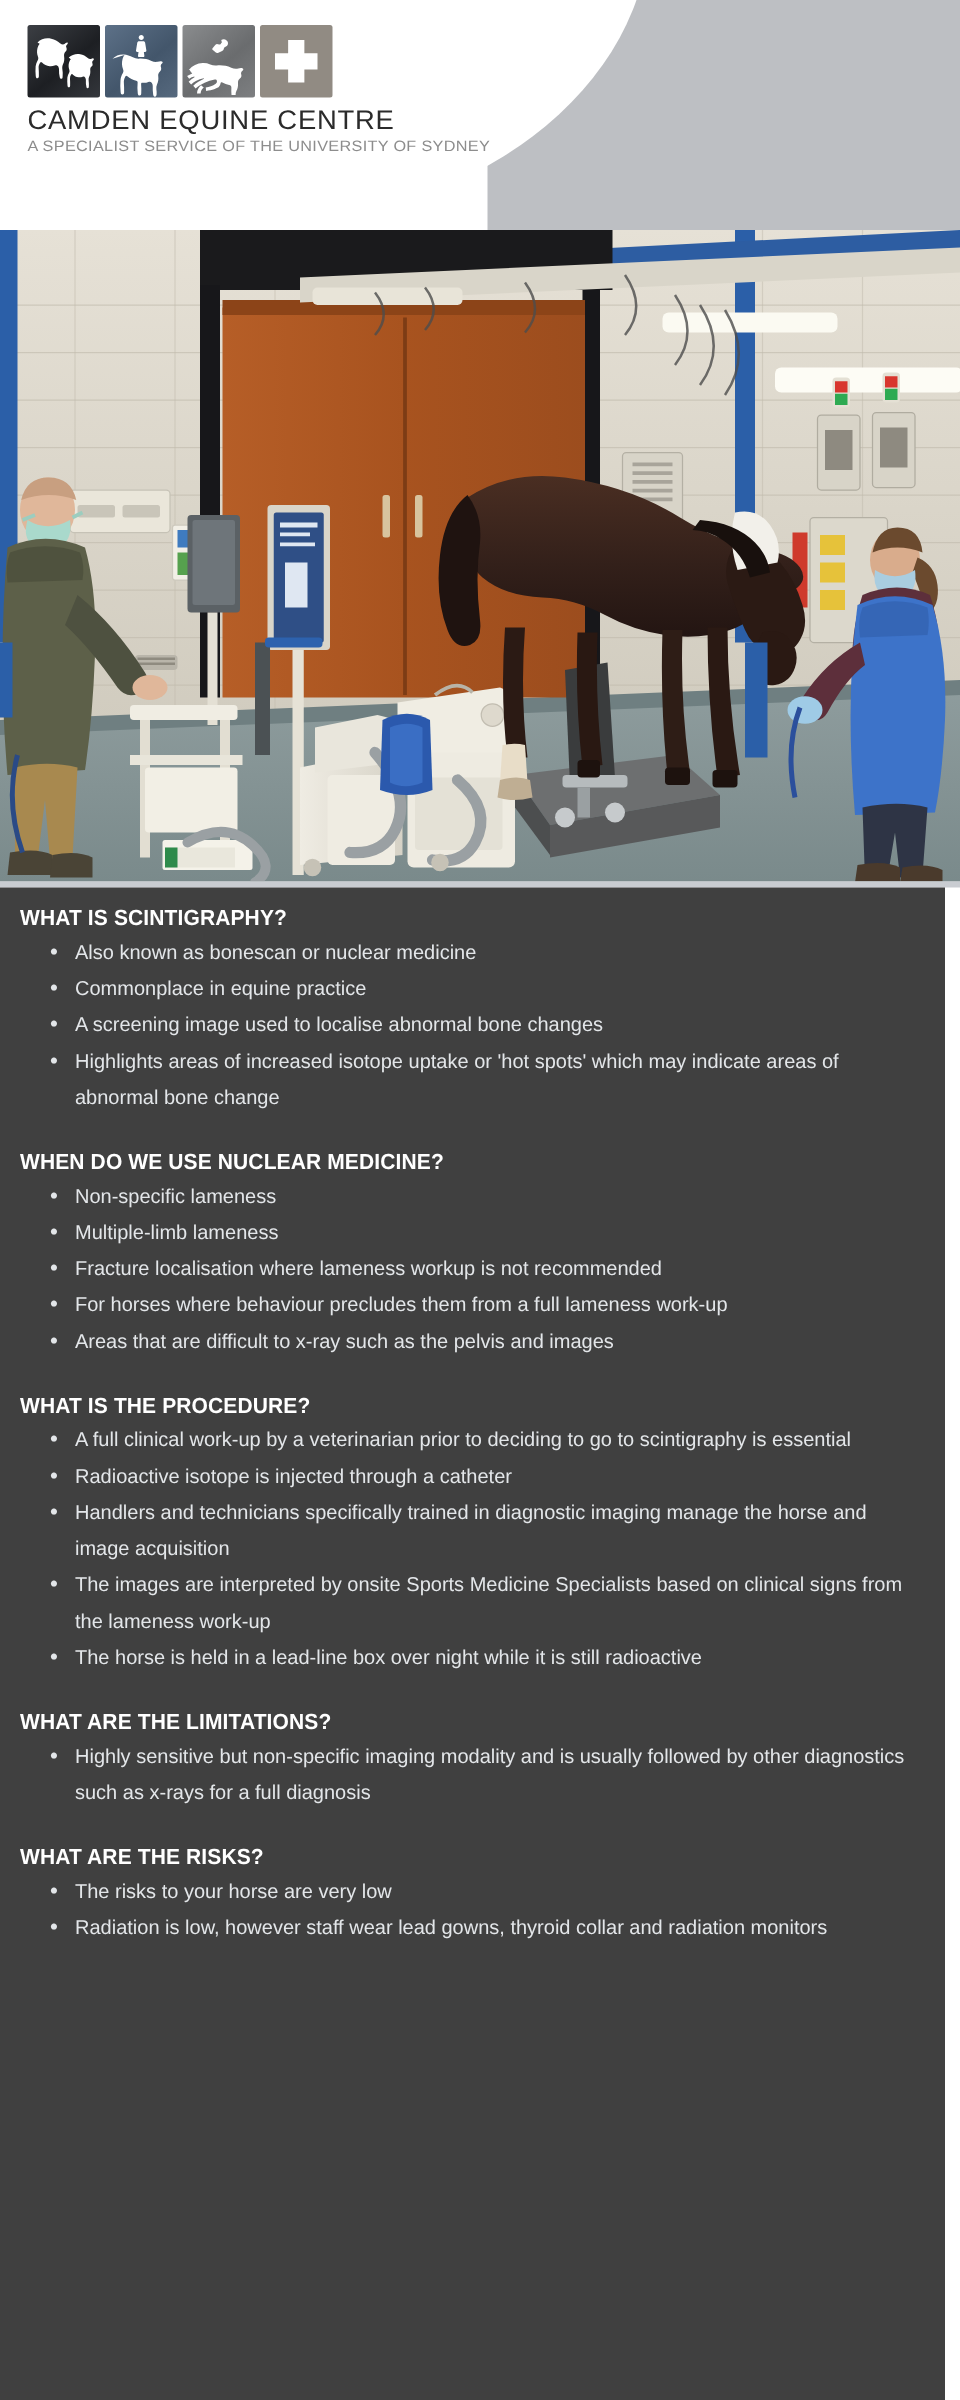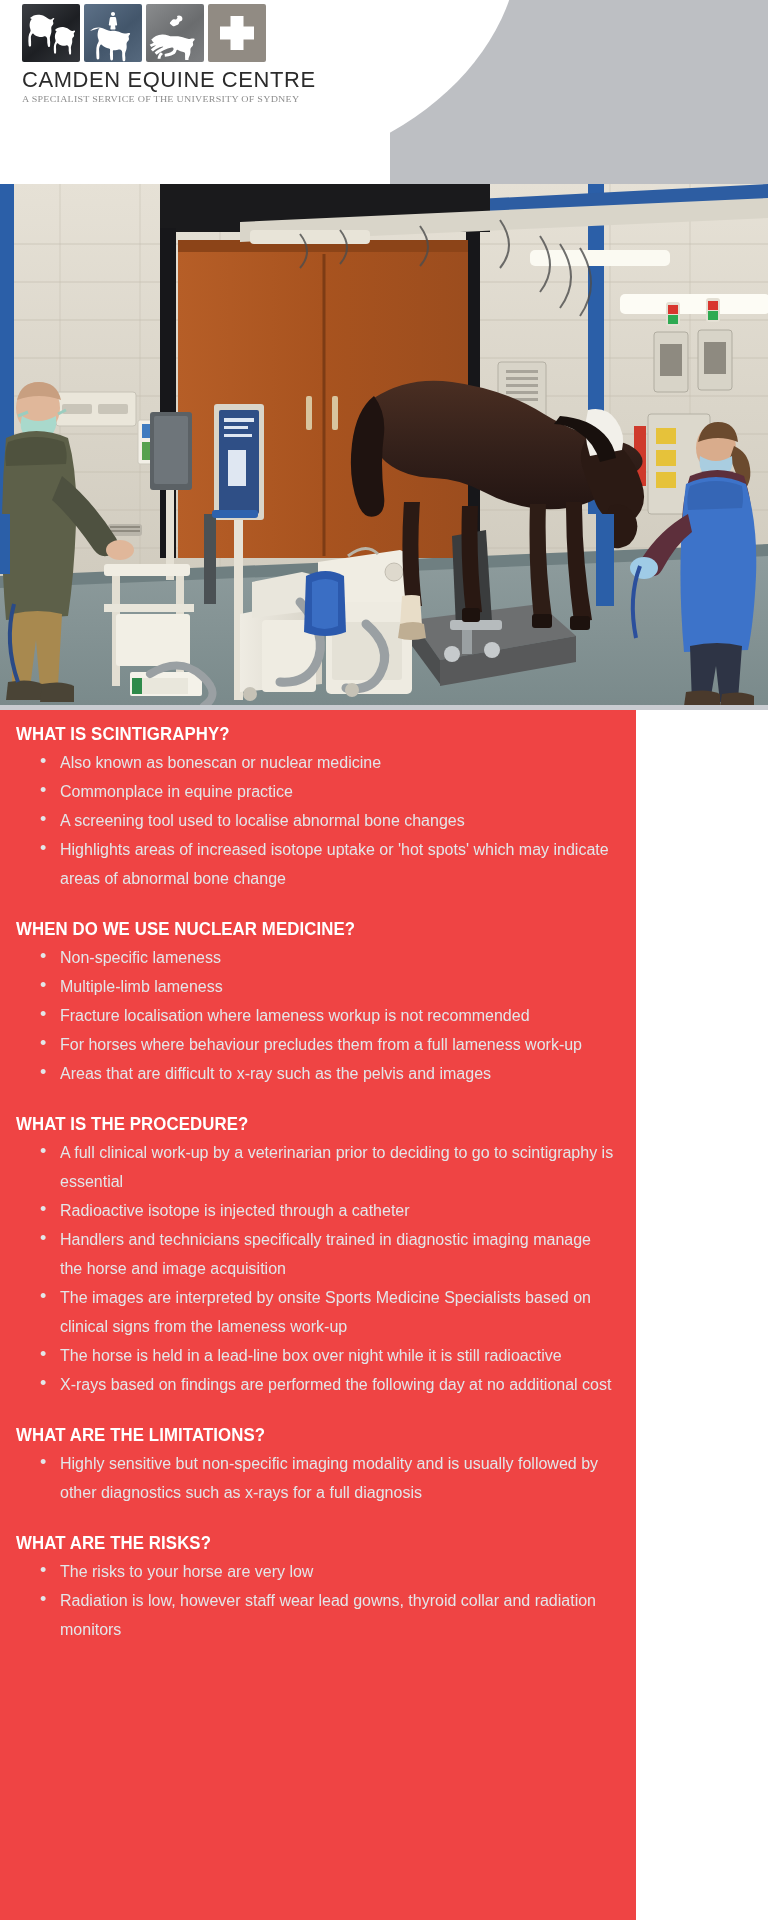--- a/index.html
+++ b/index.html
@@ -32,21 +32,21 @@
   .header-white-rect {
     position: absolute;
     left: 0; top: 0;
     width: 390px;
     height: 184px;
     background: #ffffff;
   }
   .logo-wrap {
     position: absolute;
     left: 22px;
-    top: 4px;
+    top: 20px;
     width: 250px;
     z-index: 4;
   }
   .logo-squares { display: flex; gap: 4px; }
   .logo-sq {
     width: 58px; height: 58px;
     border-radius: 2px;
     position: relative;
     overflow: hidden;
   }
@@ -62,27 +62,26 @@
     font-size: 21.5px;
     letter-spacing: 0.6px;
     font-weight: 400;
     color: #2b2b2b;
     white-space: nowrap;
     transform: scaleX(1.02);
     transform-origin: left center;
   }
   .logo-tagline {
     margin-top: 1px;
-    font-size: 10px;
+    font-size: 13px;
     letter-spacing: 0.25px;
     color: #8d8d8d;
     white-space: nowrap;
     transform: scaleY(0.92);
     transform-origin: left top;
-    font-family: Liberation Serif, serif;
   }
   .header-title {
     margin-top: 4px;
     margin-left: 60px;
     font-size: 31px;
     font-weight: bold;
     color: #3f5567;
     letter-spacing: -0.4px;
     white-space: nowrap;
   }
@@ -97,23 +96,23 @@
     display: block;
   }
   .photo svg { display: block; width: 768px; height: 521px; }
   .photo-sep {
     width: 768px; height: 5px;
     background: #c9ccd1;
   }
 
   
   .panel {
-    width: 636px;
+    width: 756px;
     min-height: 1210px;
-    background: #ef4444;
+    background: #404040;
     padding: 14px 22px 0 16px;
   }
   .section { margin-bottom: 26px; }
   .section:last-child { margin-bottom: 0; }
   .sec-head {
     font-size: 17.5px;
     font-weight: bold;
     color: #ffffff;
     letter-spacing: 0.1px;
     margin-bottom: 3px;
@@ -442,21 +441,21 @@
   </div>
   <div class="photo-sep"></div>
 
   <div class="panel">
 
     <div class="section">
       <div class="sec-head">WHAT IS SCINTIGRAPHY?</div>
       <ul class="bullets">
         <li>Also known as bonescan or nuclear medicine</li>
         <li>Commonplace in equine practice</li>
-        <li>A screening tool used to localise abnormal bone changes</li>
+        <li>A screening image used to localise abnormal bone changes</li>
         <li>Highlights areas of increased isotope uptake or  'hot spots' which may indicate areas of abnormal bone change</li>
       </ul>
     </div>
 
     <div class="section">
       <div class="sec-head">WHEN DO WE USE NUCLEAR MEDICINE?</div>
       <ul class="bullets">
         <li>Non-specific lameness</li>
         <li>Multiple-limb lameness</li>
         <li>Fracture localisation where lameness workup is not recommended</li>
@@ -466,21 +465,20 @@
     </div>
 
     <div class="section">
       <div class="sec-head">WHAT IS THE PROCEDURE?</div>
       <ul class="bullets">
         <li>A full clinical work-up by a veterinarian prior to deciding to go to scintigraphy is essential</li>
         <li>Radioactive isotope is injected through a catheter</li>
         <li>Handlers and technicians specifically trained in diagnostic imaging manage the horse and image acquisition</li>
         <li>The images are interpreted by onsite Sports Medicine Specialists based on clinical signs from the lameness work-up</li>
         <li>The horse is held in a lead-line box over night while it is still radioactive</li>
-        <li>X-rays based on findings are performed the following day at no additional cost</li>
       </ul>
     </div>
 
     <div class="section">
       <div class="sec-head">WHAT ARE THE LIMITATIONS?</div>
       <ul class="bullets">
         <li>Highly sensitive but non-specific imaging modality and is usually followed by other diagnostics such as x-rays for a full diagnosis</li>
       </ul>
     </div>
 

